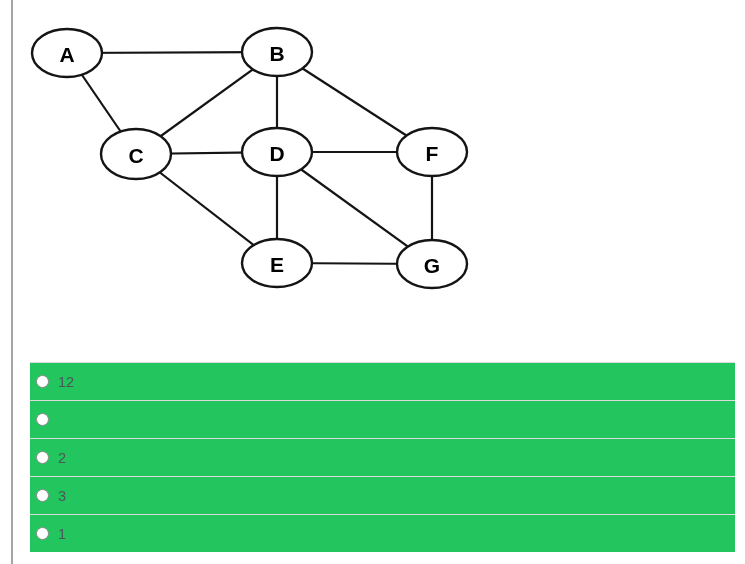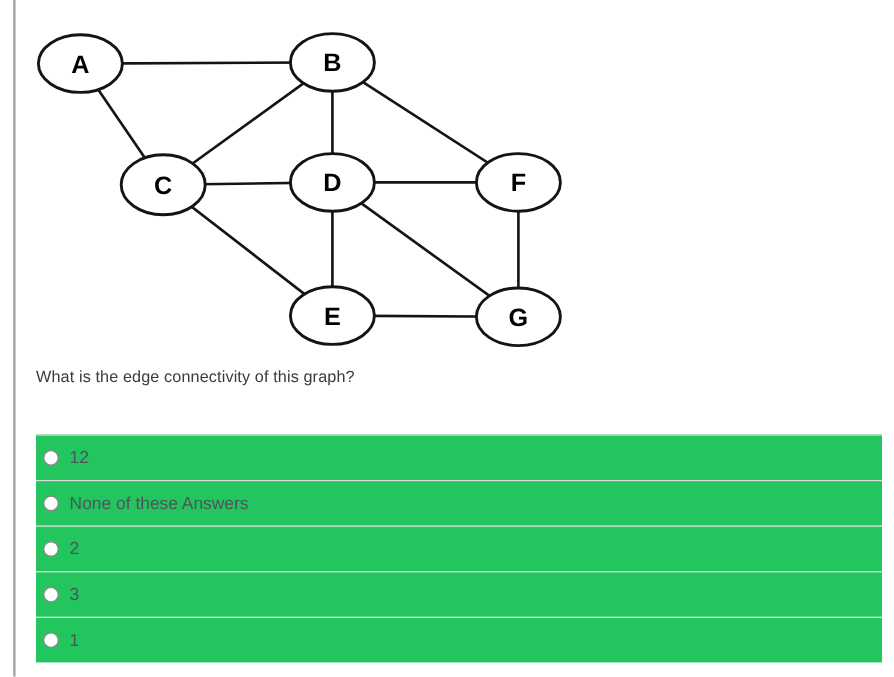--- a/index.html
+++ b/index.html
@@ -93,30 +93,28 @@
         <text x="277" y="152" text-anchor="middle" dominant-baseline="central" dy="1" font-family="&quot;Liberation Sans&quot;, sans-serif" font-size="21" font-weight="bold" fill="#000000">D</text>
         <ellipse cx="432" cy="152" rx="35" ry="24" fill="#ffffff" stroke="#141414" stroke-width="2.4"></ellipse>
         <text x="432" y="152" text-anchor="middle" dominant-baseline="central" dy="1" font-family="&quot;Liberation Sans&quot;, sans-serif" font-size="21" font-weight="bold" fill="#000000">F</text>
         <ellipse cx="277" cy="263" rx="35" ry="24" fill="#ffffff" stroke="#141414" stroke-width="2.4"></ellipse>
         <text x="277" y="263" text-anchor="middle" dominant-baseline="central" dy="1" font-family="&quot;Liberation Sans&quot;, sans-serif" font-size="21" font-weight="bold" fill="#000000">E</text>
         <ellipse cx="432" cy="264" rx="35" ry="24" fill="#ffffff" stroke="#141414" stroke-width="2.4"></ellipse>
         <text x="432" y="264" text-anchor="middle" dominant-baseline="central" dy="1" font-family="&quot;Liberation Sans&quot;, sans-serif" font-size="21" font-weight="bold" fill="#000000">G</text>
       </svg>
   </div>
 
-  <div class="question-text">What is the edge connectivity of this graph?</div>
 
   <div class="options-list">
       <div class="option-row">
         <span class="radio"></span>
         <span class="option-label">12</span>
       </div>
       <div class="option-row">
         <span class="radio"></span>
-        <span class="option-label">None of these Answers</span>
       </div>
       <div class="option-row">
         <span class="radio"></span>
         <span class="option-label">2</span>
       </div>
       <div class="option-row">
         <span class="radio"></span>
         <span class="option-label">3</span>
       </div>
       <div class="option-row">

